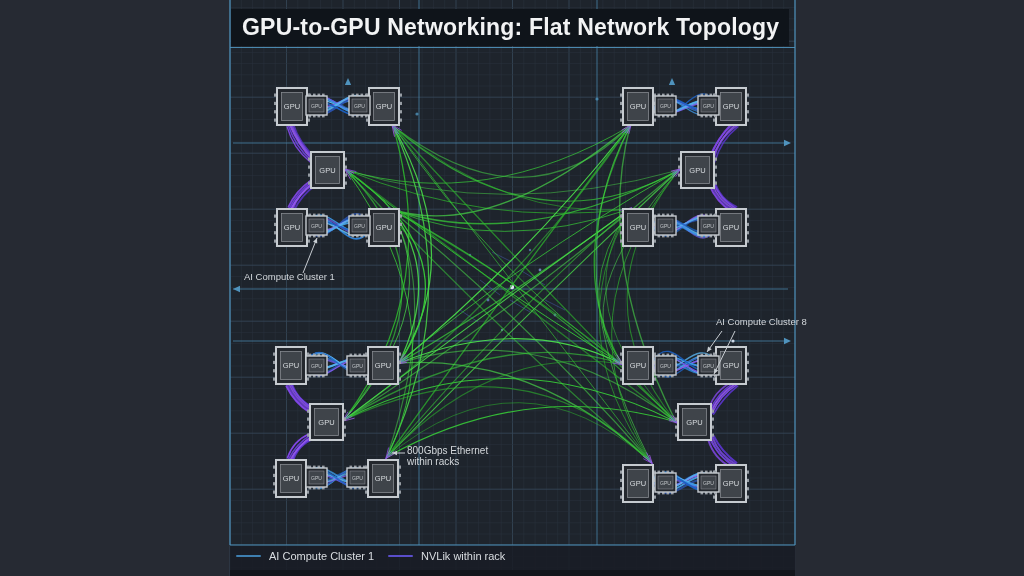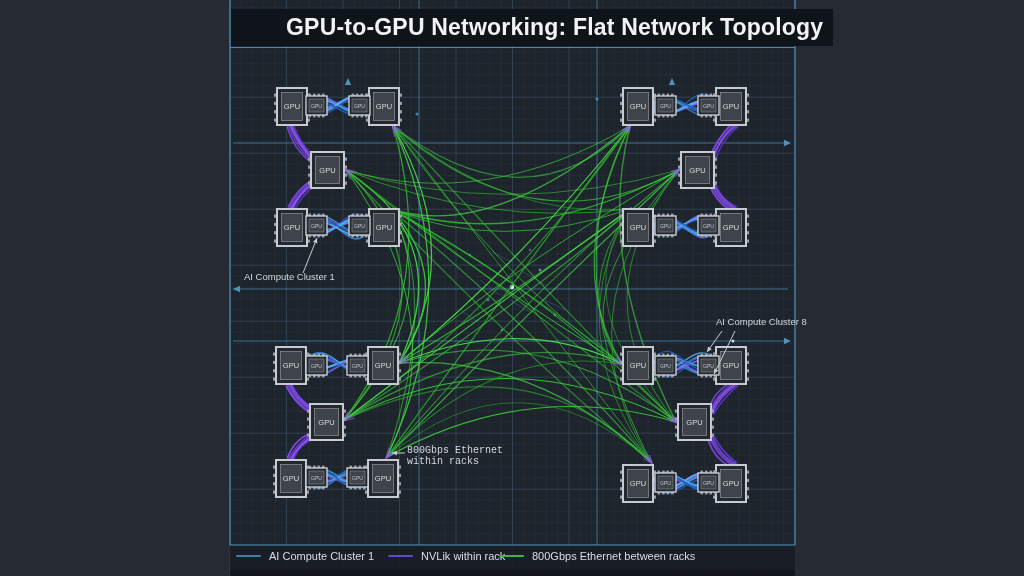--- a/index.html
+++ b/index.html
@@ -1,27 +1,27 @@
 <!DOCTYPE html>
 <html><head>
 <meta charset="utf-8">
 <style>
   html,body{margin:0;padding:0;background:#000;}
   #stage{position:relative;width:1024px;height:576px;overflow:hidden;
          font-family:"Liberation Sans",sans-serif;background:#262a33;}
   #scene{position:absolute;left:0;top:0;}
-  .overlay{position:absolute;padding-left:44px;}
+  .overlay{position:absolute;}
   #title-band{left:231px;top:9px;width:558px;height:37px;background:#0f141a;
               display:flex;align-items:center;}
   #page-title{color:#f2f3f4;font-size:23px;font-weight:bold;padding-left:11px;
               letter-spacing:.2px;white-space:nowrap;}
   .ann{position:absolute;color:#d3d7db;font-size:9.5px;line-height:11px;white-space:nowrap;}
   #ann-cluster1{left:244px;top:271px;}
   #ann-cluster2{left:716px;top:316px;}
-  #ann-ethernet{left:407px;top:445px;font-size:10px;font-family:Liberation Mono, monospace;}
+  #ann-ethernet{left:407px;top:445px;font-size:10px;}
   .legend-item{position:absolute;top:549px;display:flex;align-items:center;height:14px;}
   .legend-swatch{display:inline-block;width:25px;height:2px;margin-right:8px;border-radius:1px;}
   .legend-label{color:#d9dde1;font-size:11px;white-space:nowrap;}
   #legend-1{left:236px;} #legend-2{left:388px;} #legend-3{left:499px;}
 </style>
 </head>
 <body>
 
 <div id="stage">
   <svg id="scene" width="1024" height="576" viewBox="0 0 1024 576">
@@ -903,17 +903,13 @@
   </div>
 
   <div id="legend-1" class="legend-item">
     <span class="legend-swatch" style="background: rgb(62, 127, 176);"></span>
     <span class="legend-label">AI Compute Cluster 1</span>
   </div>
   <div id="legend-2" class="legend-item">
     <span class="legend-swatch" style="background: rgb(90, 78, 203);"></span>
     <span class="legend-label">NVLik within rack</span>
   </div>
-  <div id="legend-3" class="legend-item">
-    <span class="legend-swatch" style="background: rgb(63, 176, 78);"></span>
-    <span class="legend-label">800Gbps Ethernet between racks</span>
-  </div>
 </div>
 
 </body></html>

